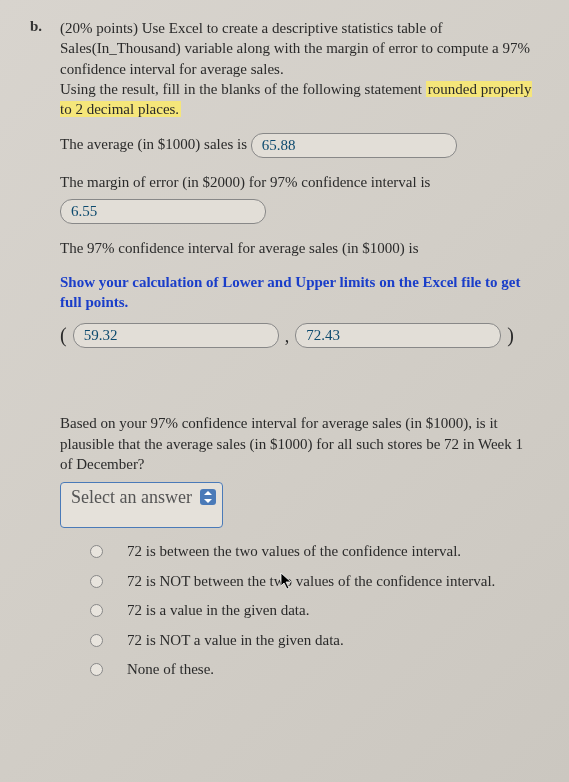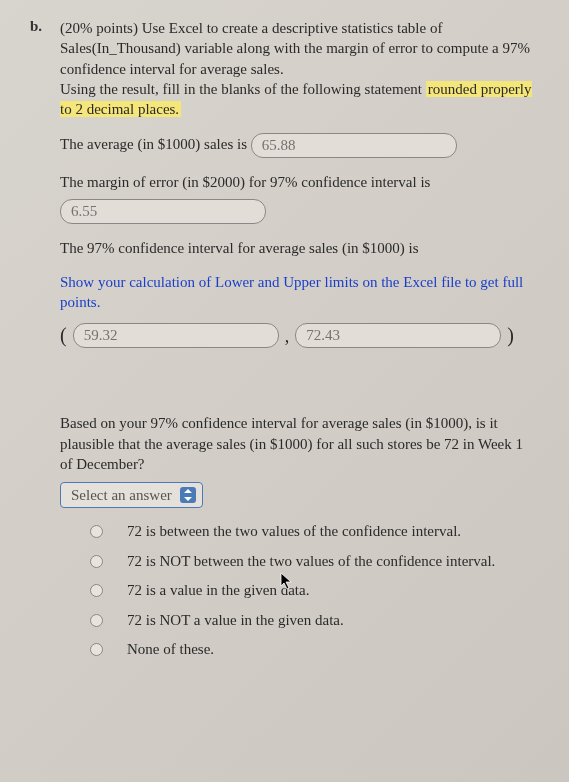--- a/index.html
+++ b/index.html
@@ -39,52 +39,52 @@
     padding: 0 2px;
   }
   .input-box {
     display: inline-block;
     border: 1.5px solid #888;
     border-radius: 12px;
     background: #e2ded7;
     padding: 3px 10px;
     min-width: 90px;
     font-size: 15px;
-    color: #737373;
+    color: #0c4a6e;
     vertical-align: middle;
     font-family: inherit;
     outline: none;
   }
   .input-box.wide { min-width: 110px; }
   .para { margin: 14px 0; }
   .para.tight { margin: 8px 0; }
   .blue-text {
     color: #1a3ec9;
-    font-weight: normal;
+    font-weight: bold;
   }
   .paren-group {
     display: flex;
     align-items: center;
     gap: 6px;
     font-size: 18px;
     margin: 10px 0;
   }
   .paren-group .p {
     font-size: 20px;
     font-weight: normal;
   }
   .select-box {
     display: inline-flex;
     align-items: center;
     gap: 8px;
     border: 1.5px solid #4a7ab8;
     border-radius: 4px;
     background: #e5e1da;
-    padding: 2px 6px 2px 10px;
-    font-size: 15px;
+    padding: 2px 6px 18px 10px;
+    font-size: 18px;
     color: #555;
     cursor: pointer;
   }
   .select-icon {
     width: 16px;
     height: 16px;
     background: #4a7ab8;
     border-radius: 3px;
     display: flex;
     align-items: center;

